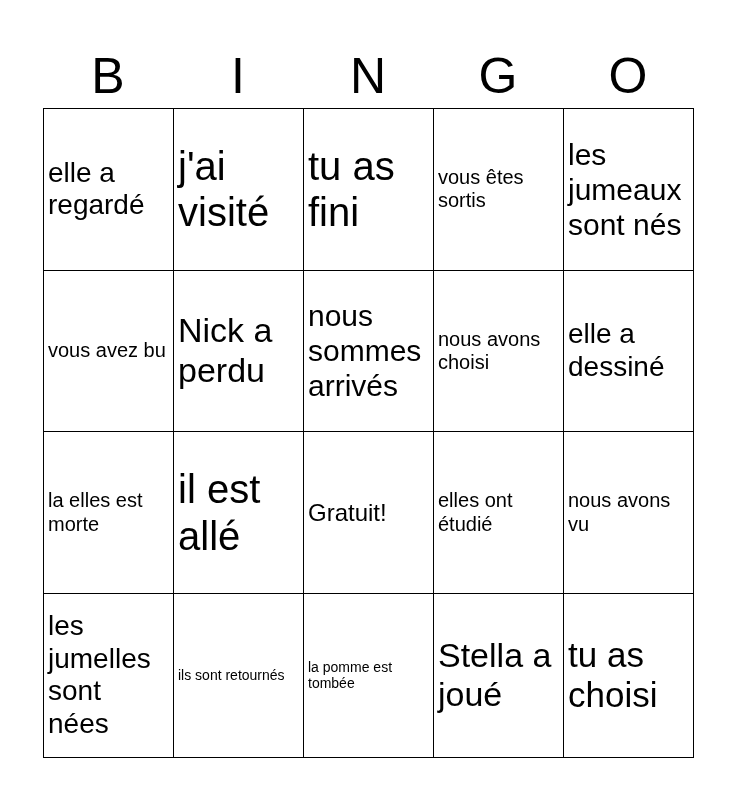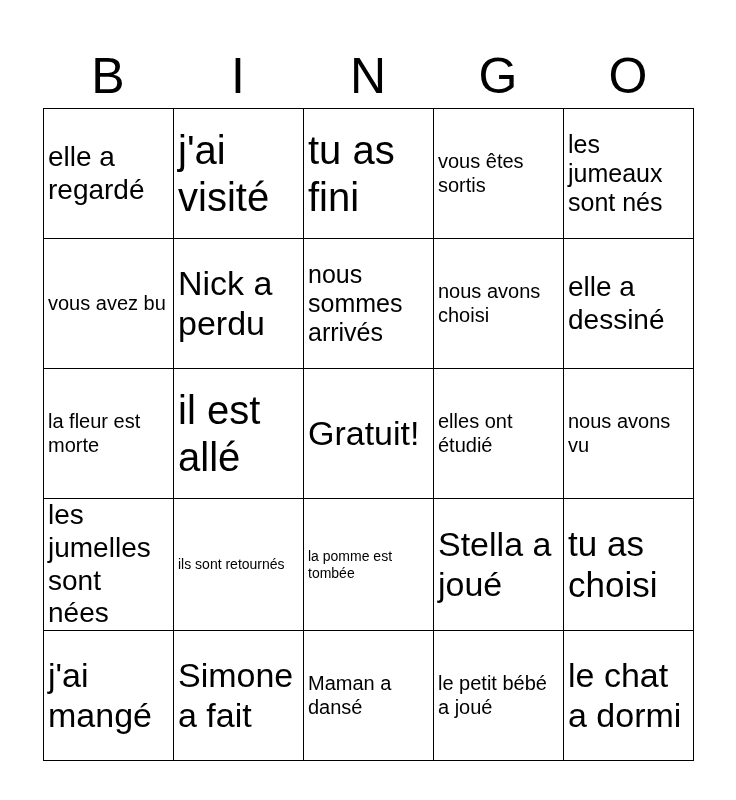--- a/index.html
+++ b/index.html
@@ -23,28 +23,28 @@
     }
     .board td {
       border: 1.5px solid #000;
       width: 130px; height: 130px;
       padding: 0 4px;
       vertical-align: middle;
       box-sizing: border-box;
       line-height: 1.17;
     }
     .s26 { font-size: 20px; line-height: 1.46; }
-    .s24 { font-size: 25px; line-height: 1.47; margin-top: 12px; }
+    .s24 { font-size: 30px; line-height: 1.47; margin-top: 12px; }
     .s40 { font-size: 40px; line-height: 1.4; margin-top: 47px; }
     .s36 { font-size: 35px; line-height: 1.42; }
     .s33 { font-size: 34px; line-height: 1.4; }
     .s27 { font-size: 28px; line-height: 1.42; }
     .s21 { font-size: 28px; line-height: 1.45; }
     .s20 { font-size: 14px; line-height: 1.4; }
-    .s285 { font-size: 34px; line-height: 1.45; }
+    .s285 { font-size: 24px; line-height: 1.45; }
   </style>
 </head>
 <body>
 
 <div class="header">
   <span>B</span>
   <span>I</span>
   <span>N</span>
   <span>G</span>
   <span>O</span>
@@ -60,34 +60,27 @@
     <td class="s24">les jumeaux sont nés</td>
   </tr>
   <tr>
     <td class="s26">vous avez bu</td>
     <td class="s33">Nick a perdu</td>
     <td class="s24">nous sommes arrivés</td>
     <td class="s26">nous avons choisi</td>
     <td class="s27">elle a dessiné</td>
   </tr>
   <tr>
-    <td class="s26">la fleur est morte</td>
+    <td class="s26">la elles est morte</td>
     <td class="s40">il est allé</td>
     <td class="s285">Gratuit!</td>
     <td class="s26">elles ont étudié</td>
     <td class="s26">nous avons vu</td>
   </tr>
   <tr>
     <td class="s21">les jumelles sont nées</td>
     <td class="s20">ils sont retournés</td>
     <td class="s20">la pomme est tombée</td>
     <td class="s33">Stella a joué</td>
     <td class="s36">tu as choisi</td>
   </tr>
-  <tr>
-    <td class="s33">j'ai mangé</td>
-    <td class="s285">Simone a fait</td>
-    <td class="s26">Maman a dansé</td>
-    <td class="s26">le petit bébé a joué</td>
-    <td class="s285">le chat a dormi</td>
-  </tr>
 </tbody>
   </table>
 
 </body></html>

